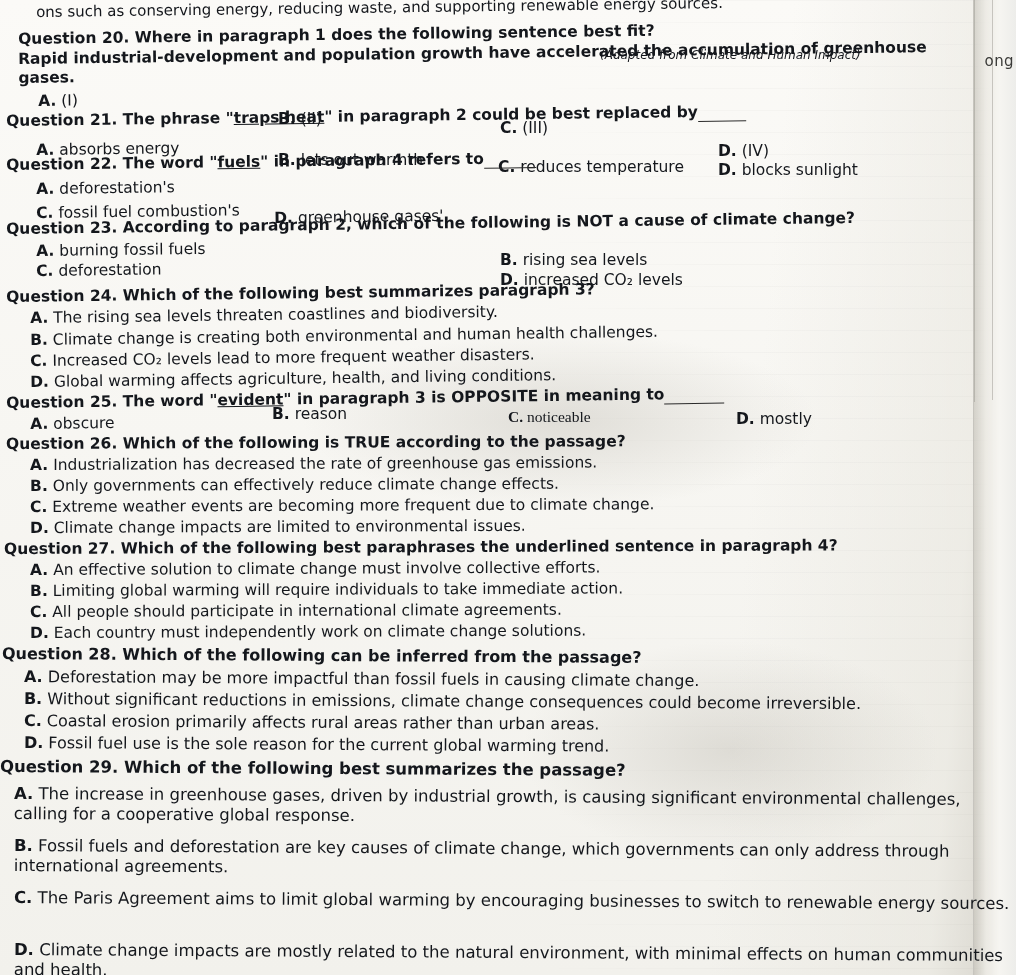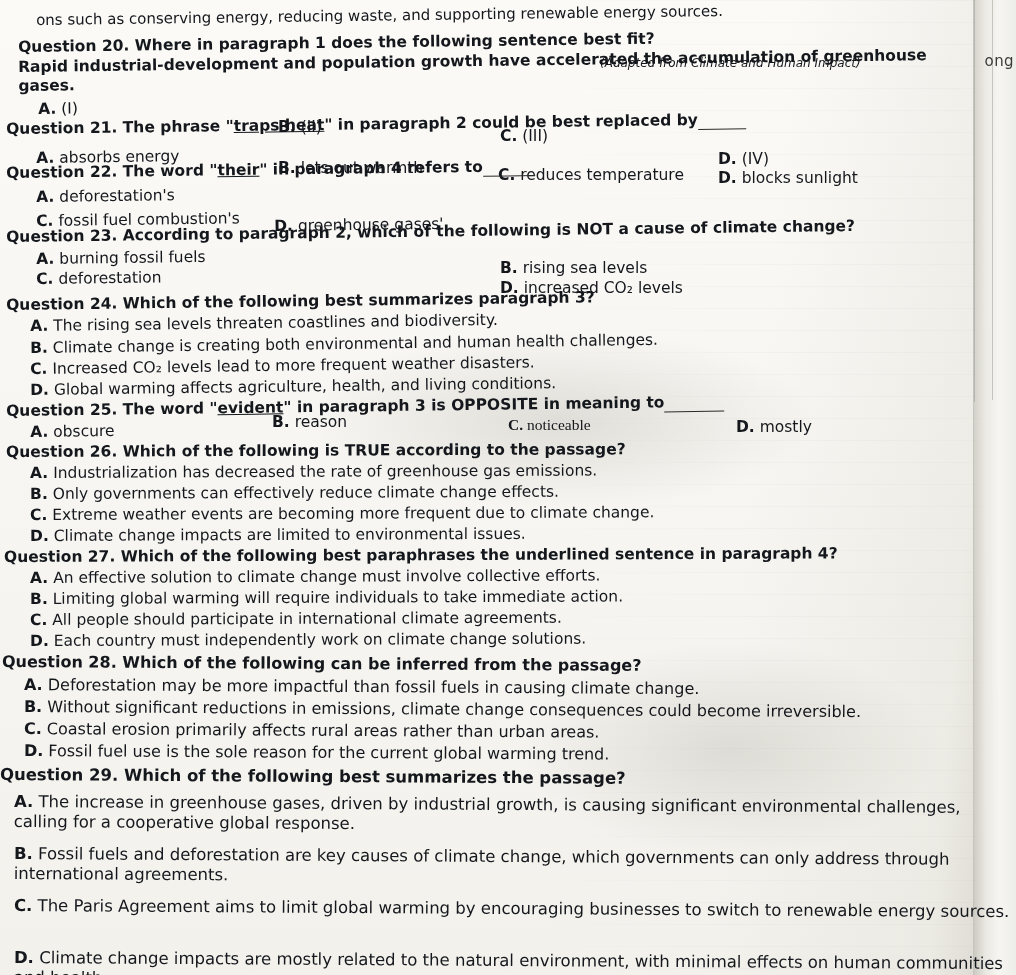--- a/index.html
+++ b/index.html
@@ -65,21 +65,21 @@
     left: 974px;
     top: 0;
     width: 1px;
     height: 402px;
     background: rgba(120,118,110,0.30);
   }
 
   .content {
     position: absolute;
     left: 0;
-    top: 8px;
+    top: 0;
     width: 1016px;
     height: 820px;
   }
 
   .line {
     position: absolute;
     white-space: nowrap;
     font-size: 15.5px;
     line-height: 1.18;
   }
@@ -140,21 +140,21 @@
     <div class="line" style="left:278px; top:110px;"><b>B.</b> <span>(II)</span></div>
     <div class="line" style="left:500px; top:119px;"><b>C.</b> <span>(III)</span></div>
     <div class="line" style="left:718px; top:122px;margin-top:20px;"><b>D.</b> <span>(IV)</span></div>
 
     <div class="line skew" style="left:6px; top:112px;"><b>Question 21. The phrase "</b><b class="u">traps heat</b><b>" in paragraph 2 could be best replaced by</b><span class="fill" style="width:48px;">&nbsp;</span></div>
     <div class="line skew" style="left:36px; top:141px;"><b>A.</b> <span>absorbs energy</span></div>
     <div class="line" style="left:278px; top:151px;"><b>B.</b> <span>lets out warmth</span></div>
     <div class="line" style="left:498px; top:158px;"><b>C.</b> <span>reduces temperature</span></div>
     <div class="line" style="left:718px; top:161px;"><b>D.</b> <span>blocks sunlight</span></div>
 
-    <div class="line skew" style="left:6px; top:156px;"><b>Question 22. The word "</b><b class="u">their</b><b>" in paragraph 4 refers to</b><span class="fill" style="width:52px;">&nbsp;</span></div>
+    <div class="line skew" style="left:6px; top:156px;"><b>Question 22. The word "</b><b class="u">fuels</b><b>" in paragraph 4 refers to</b><span class="fill" style="width:52px;">&nbsp;</span></div>
     <div class="line skew" style="left:36px; top:180px;"><b>A.</b> <span>deforestation's</span></div>
     <div class="line skew" style="left:36px; top:204px;"><b>C.</b> <span>fossil fuel combustion's</span></div>
     <div class="line skew" style="left:274px; top:209px;"><b>D.</b> <span>greenhouse gases'</span></div>
 
     <div class="line skew" style="left:6px; top:220px;"><b>Question 23. According to paragraph 2, which of the following is NOT a cause of climate change?</b></div>
     <div class="line skew" style="left:36px; top:242px;"><b>A.</b> <span>burning fossil fuels</span></div>
     <div class="line" style="left:500px; top:251px;"><b>B.</b> <span>rising sea levels</span></div>
     <div class="line skew" style="left:36px; top:262px;"><b>C.</b> <span>deforestation</span></div>
     <div class="line" style="left:500px; top:271px;text-align:right;"><b>D.</b> <span>increased CO₂ levels</span></div>
 

